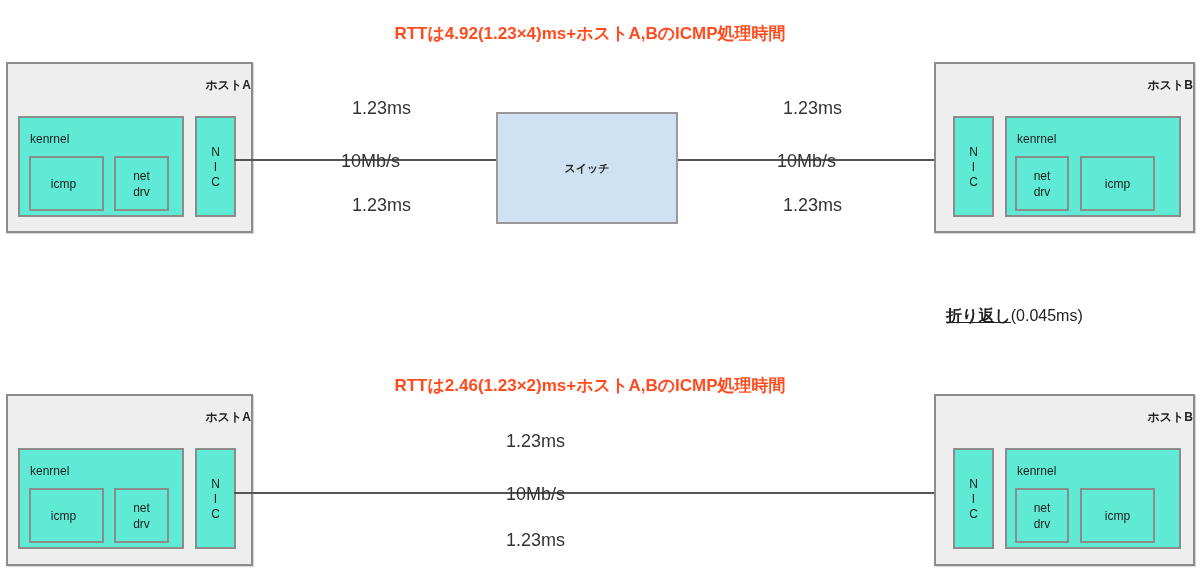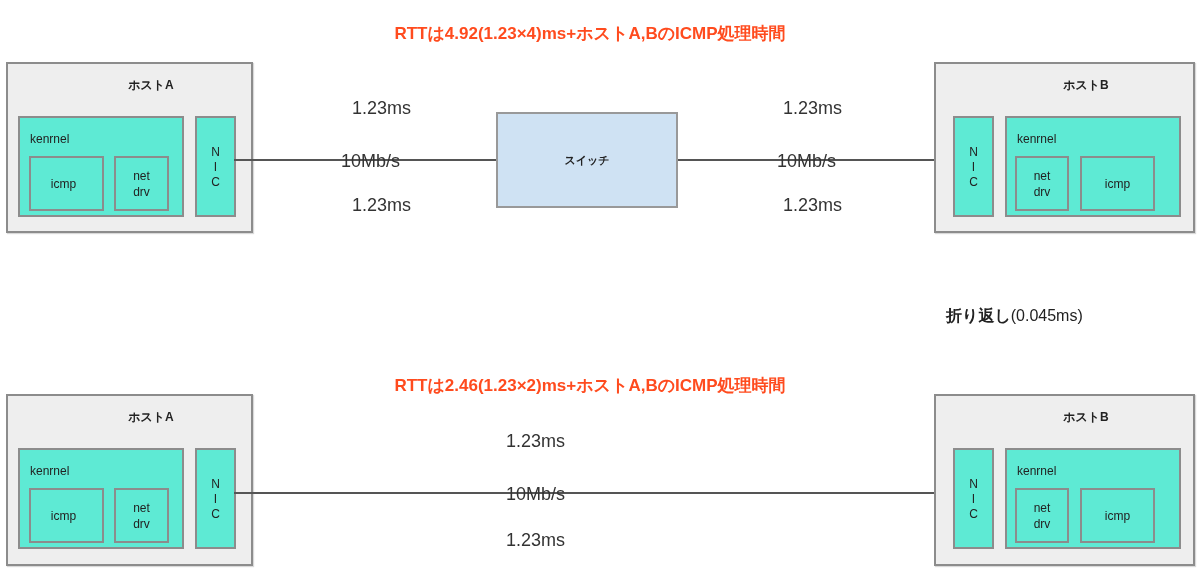--- a/index.html
+++ b/index.html
@@ -1,25 +1,25 @@
 <!DOCTYPE html>
 <html><head>
 <meta charset="utf-8">
 <style>
   html, body { margin:0; padding:0; background:#ffffff; }
   body { width:1200px; height:574px; position:relative; overflow:hidden;
          font-family:"Liberation Sans","DejaVu Sans",sans-serif; color:#222; }
   .title { position:absolute; font-weight:bold; font-size:17px; color:#ff4b1e;
            white-space:nowrap; transform:translateX(-50%); letter-spacing:0px;text-align:right; }
   .note { position:absolute; font-size:16px; color:#222; white-space:nowrap; }
-  .note b { font-weight:bold; }
+  .note b { font-weight:bold;text-decoration:underline; }
   .box { position:absolute; box-sizing:border-box; border:2px solid #8c8c8c; background:#eeeeee; }
   .host { box-shadow:1px 1px 1px rgba(0,0,0,0.15); }
   .inner { background:#5eead4; border:2px solid #8c8c8c; }
-  .host-label { position:absolute; left:0; right:0; text-align:center; font-weight:bold; font-size:12px; color:#222;margin-left:43px; }
+  .host-label { position:absolute; left:0; right:0; text-align:right; font-weight:bold; font-size:12px; color:#222;margin-left:43px; }
   .kernel-label { position:absolute; font-size:12px; color:#222; }
   .cell-label { position:absolute; left:0; right:0; top:50%; transform:translateY(-50%);
                 text-align:center; font-size:12px; color:#222; line-height:16px; }
   .nic-label { position:absolute; left:0; right:0; top:50%; transform:translateY(-50%);
                text-align:center; font-size:12px; color:#222; line-height:15px; }
   .switch { position:absolute; box-sizing:border-box; border:2px solid #999999; background:#cfe2f3;
             display:flex; align-items:center; justify-content:center; font-size:11px; font-weight:bold; color:#222; }
   .wire { position:absolute; height:2px; background:#555555; }
   .metric { position:absolute; font-size:18px; color:#333; white-space:nowrap; }
 </style>
@@ -47,21 +47,21 @@
       <span>N</span><br>
       <span>I</span><br>
       <span>C</span>
     </div>
   </div>
 </div>
 
 <div class="wire" style="left:234px; top:159px; width:262px;"></div>
 <div class="wire" style="left:677px; top:159px; width:277px;"></div>
 
-<div class="switch" style="left:496px; top:112px; width:182px; height:96px;">
+<div class="switch" style="left:496px; top:112px; width:182px; height:112px;">
   <span>スイッチ</span>
 </div>
 
 <div class="metric" style="left:352px; top:98px;">1.23ms</div>
 <div class="metric" style="left:341px; top:151px;">10Mb/s</div>
 <div class="metric" style="left:352px; top:195px;">1.23ms</div>
 
 <div class="metric" style="left:783px; top:98px;">1.23ms</div>
 <div class="metric" style="left:777px; top:151px;">10Mb/s</div>
 <div class="metric" style="left:783px; top:195px;">1.23ms</div>

